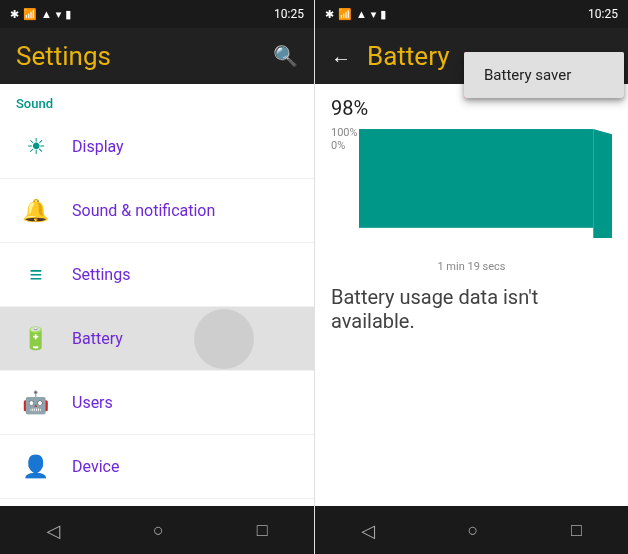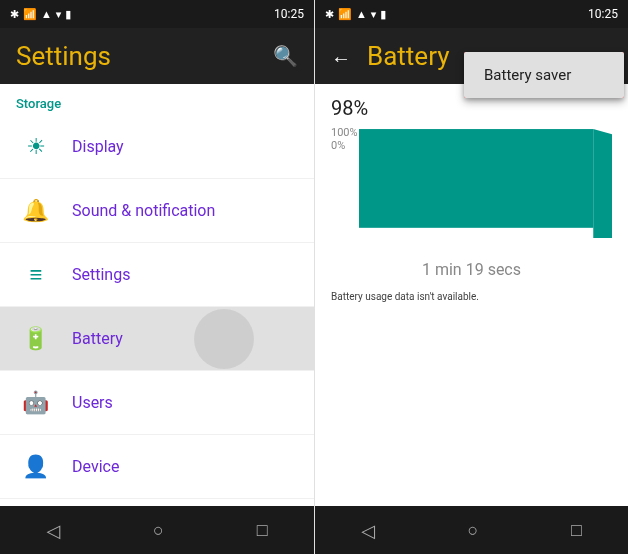--- a/index.html
+++ b/index.html
@@ -195,27 +195,27 @@
       background: #fff;
     }
 
     .chart-svg {
       width: 100%;
       height: 100%;
     }
 
     .chart-time {
       text-align: center;
-      font-size: 16px;
+      font-size: 11px;
       color: #888;
       margin-bottom: 12px;
     }
 
     .battery-msg {
-      font-size: 10px;
+      font-size: 20px;
       color: #424242;
       margin-top: 8px;
     }
 
     
     .dropdown-menu {
       position: absolute;
       top: 52px;
       right: 4px;
       background: #ef4444;
@@ -253,21 +253,21 @@
     </div>
     <span>10:25</span>
   </div>
 
   <div class="app-bar">
     <span class="app-bar-title">Settings</span>
     <span class="search-icon-white">🔍</span>
   </div>
 
   <div class="settings-list">
-    <div class="section-header">Storage</div>
+    <div class="section-header">Sound</div>
 
     <div class="list-item">
       <span class="list-icon">☀</span>
       <span class="list-label">Display</span>
     </div>
 
     <div class="list-item">
       <span class="list-icon">🔔</span>
       <span class="list-label">Sound &amp; notification</span>
     </div>

